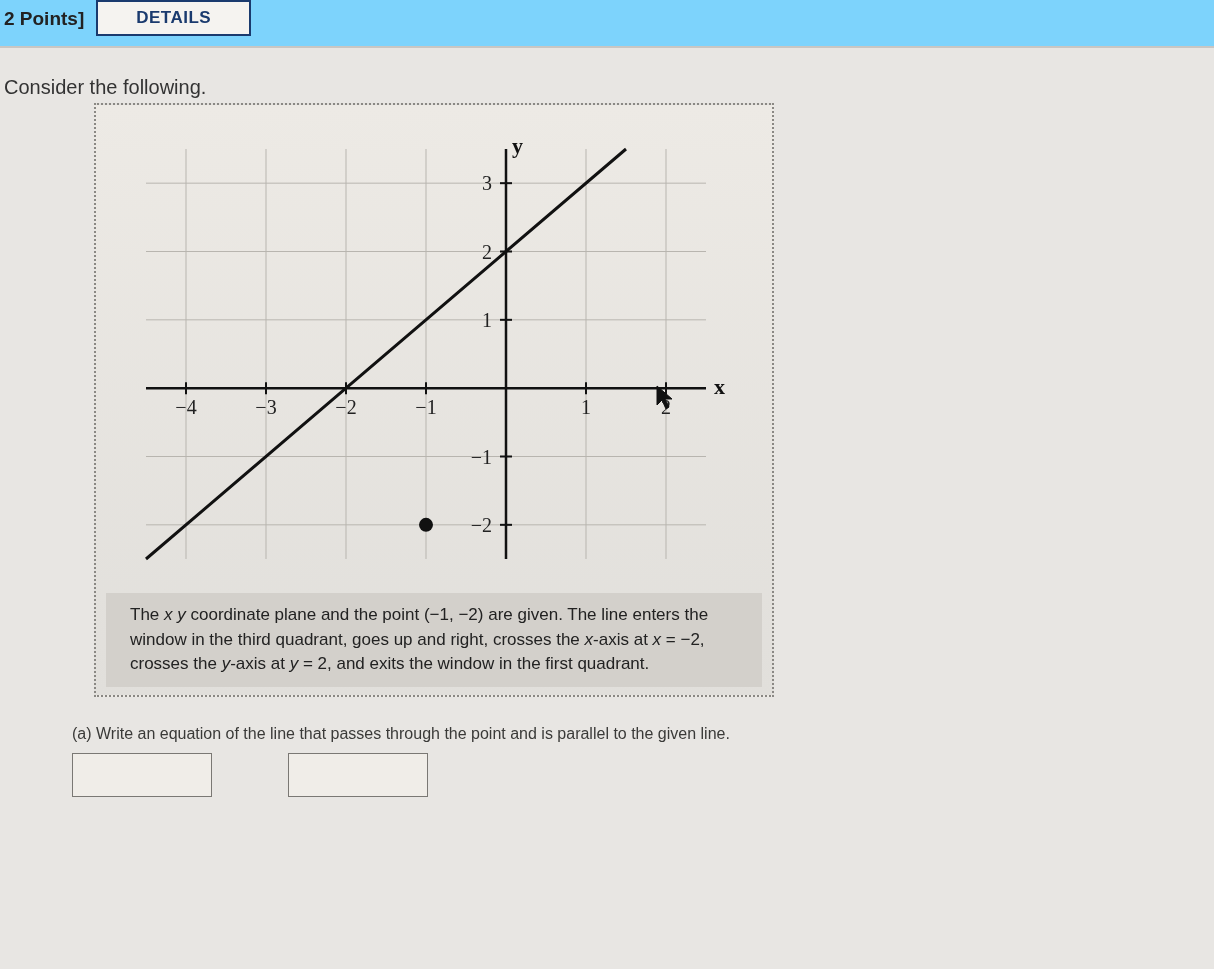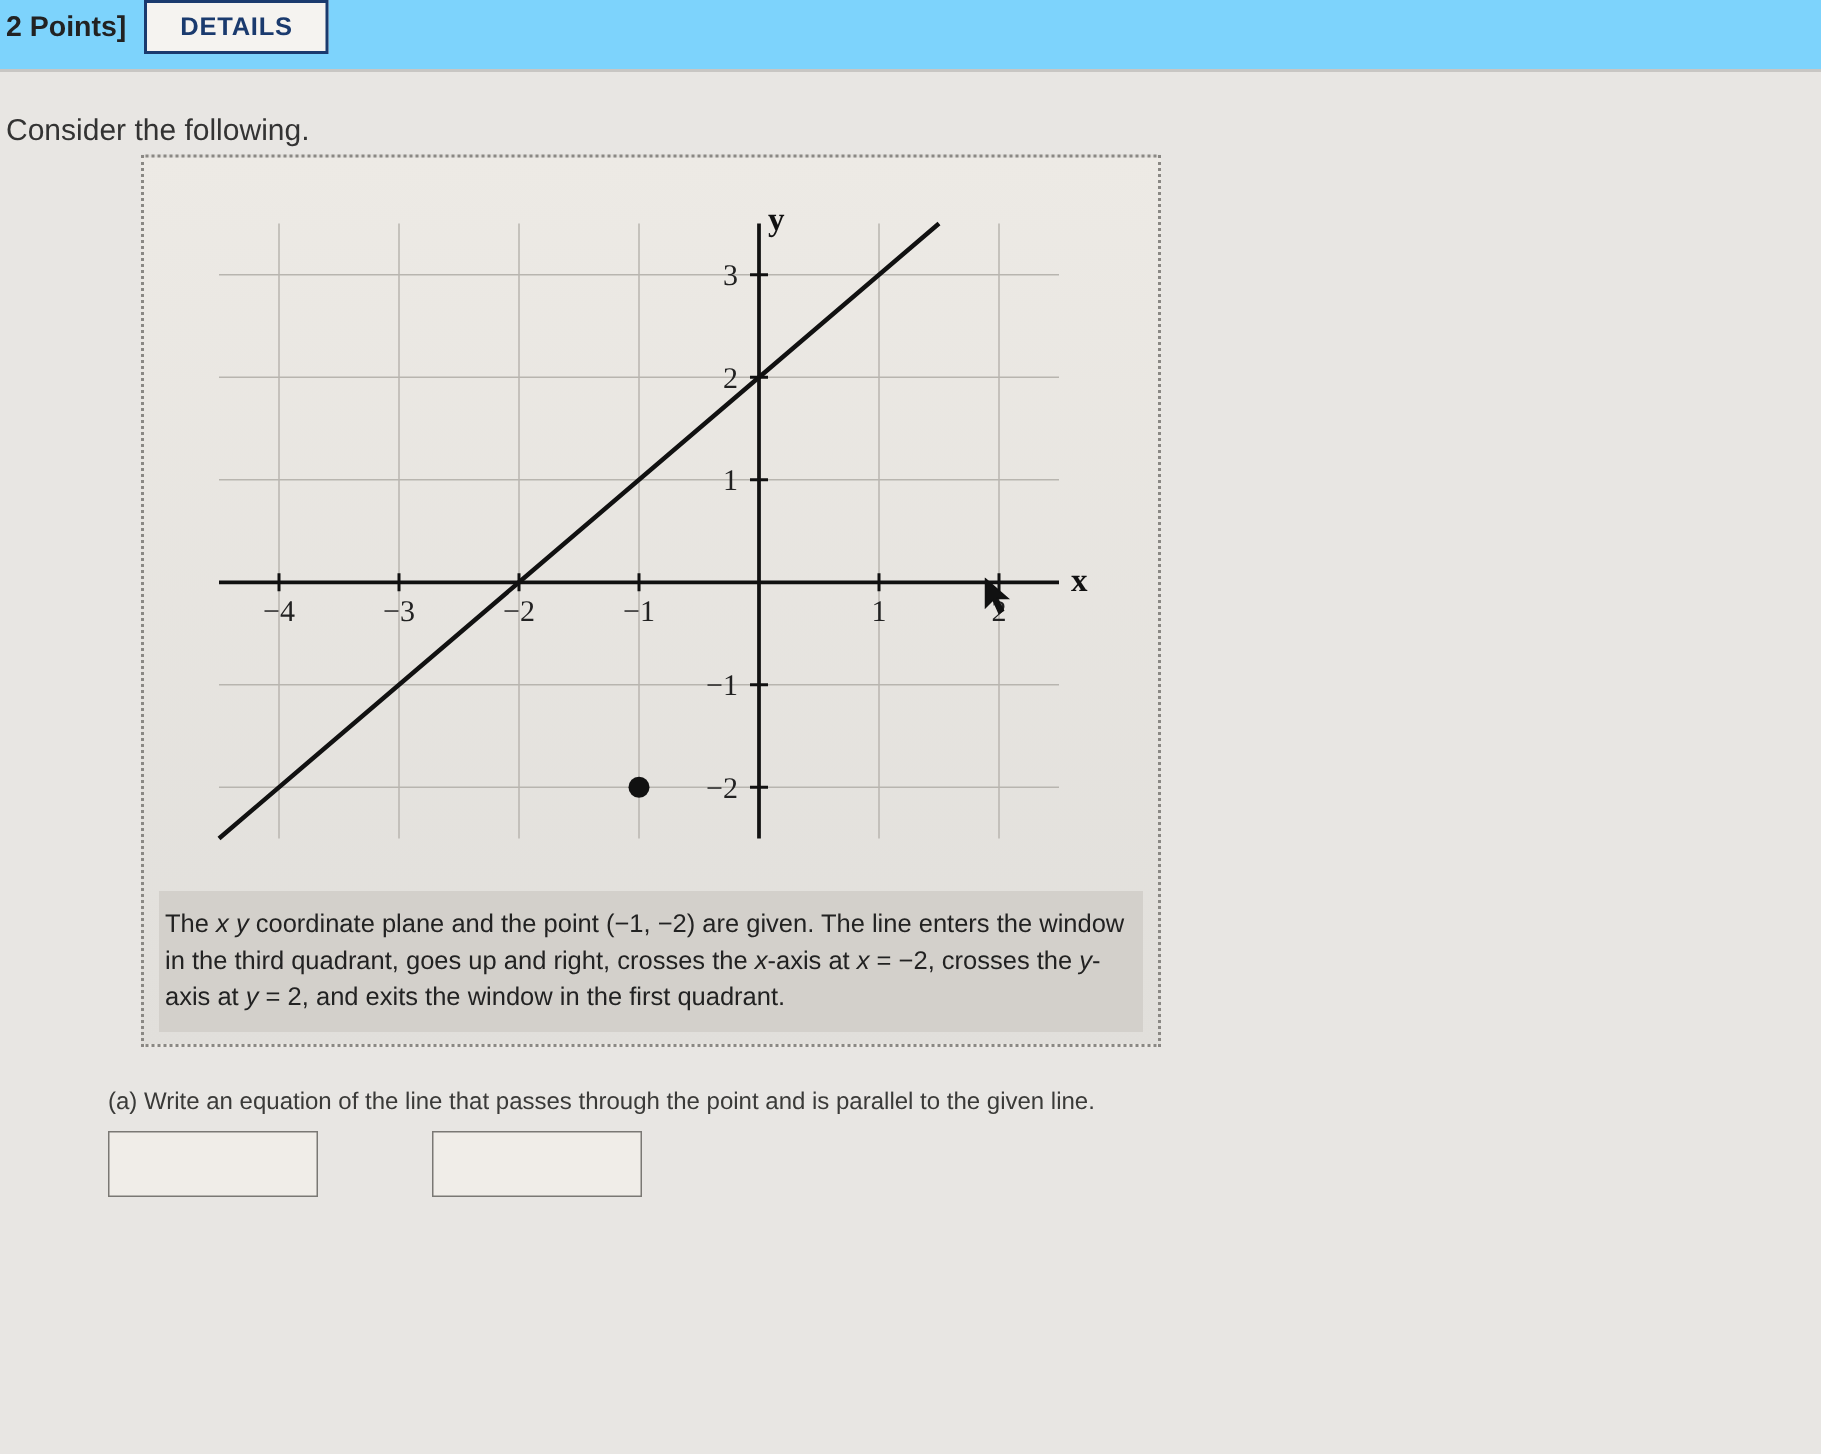--- a/index.html
+++ b/index.html
@@ -24,21 +24,21 @@
       font-size: 19px;
       color: #222;
       padding: 6px 4px;
     }
     .header-btn {
       border: 2px solid #1a3a6e;
       background: #f5f3f0;
       color: #1a3a6e;
       font-weight: bold;
       font-size: 17px;
-      padding: 6px 22px;
+      padding: 6px 38px;
       letter-spacing: 0.5px;
     }
     .problem-id {
       font-weight: bold;
       font-size: 19px;
       color: #222;
       padding: 6px 14px;
     }
     .content {
       padding: 28px 0 0 0;
@@ -55,21 +55,21 @@
       border: 2px dotted #8a8884;
       background: linear-gradient(180deg, #edeae5 0%, #e1dfdb 100%);
       position: relative;
     }
     .graph-svg-wrap {
       padding: 14px 20px 0 20px;
     }
     .desc-box {
       background: #d3d0cb;
       margin: 0 10px 8px 10px;
-      padding: 10px 4px;
+      padding: 10px 24px;
       font-size: 17px;
       color: #222;
       line-height: 1.45;
     }
     .desc-box .it { font-style: italic; }
     .question {
       font-size: 16px;
       color: #3a3a38;
       padding: 28px 0 0 72px;
     }

